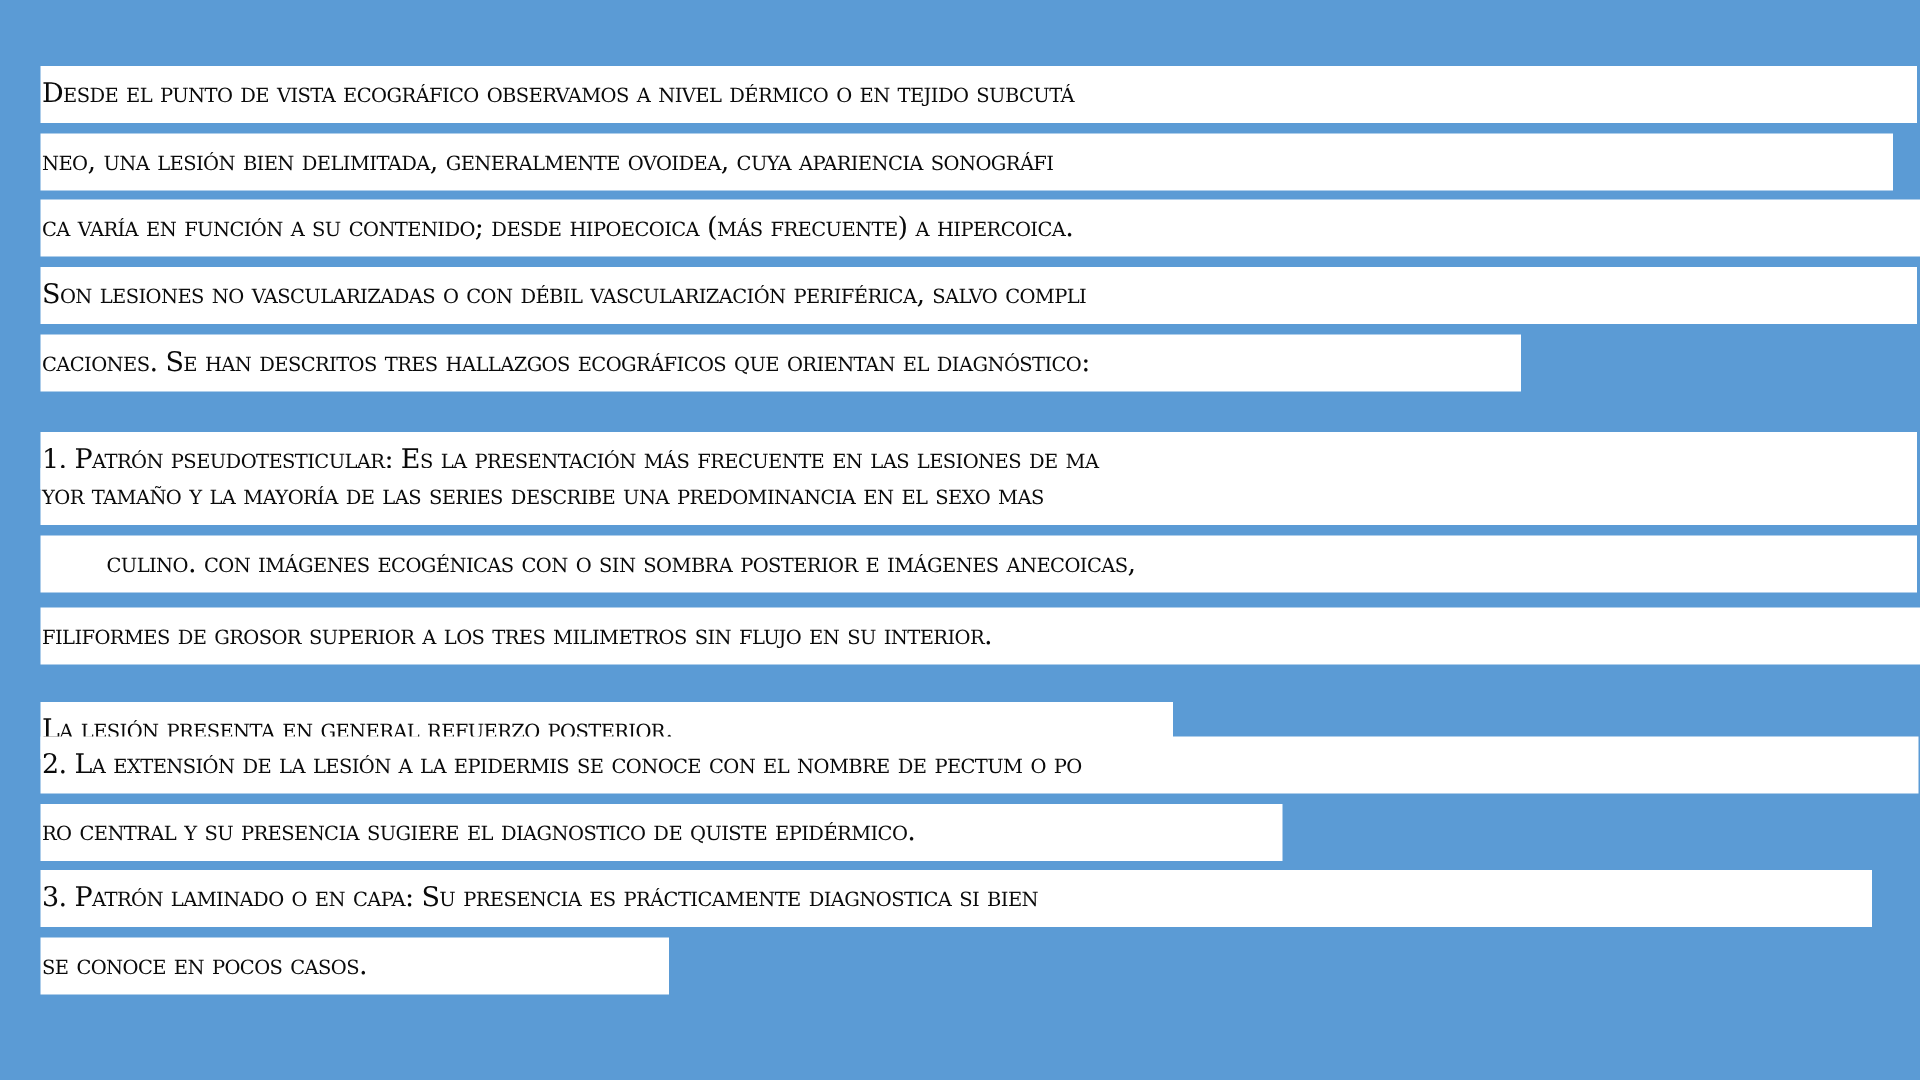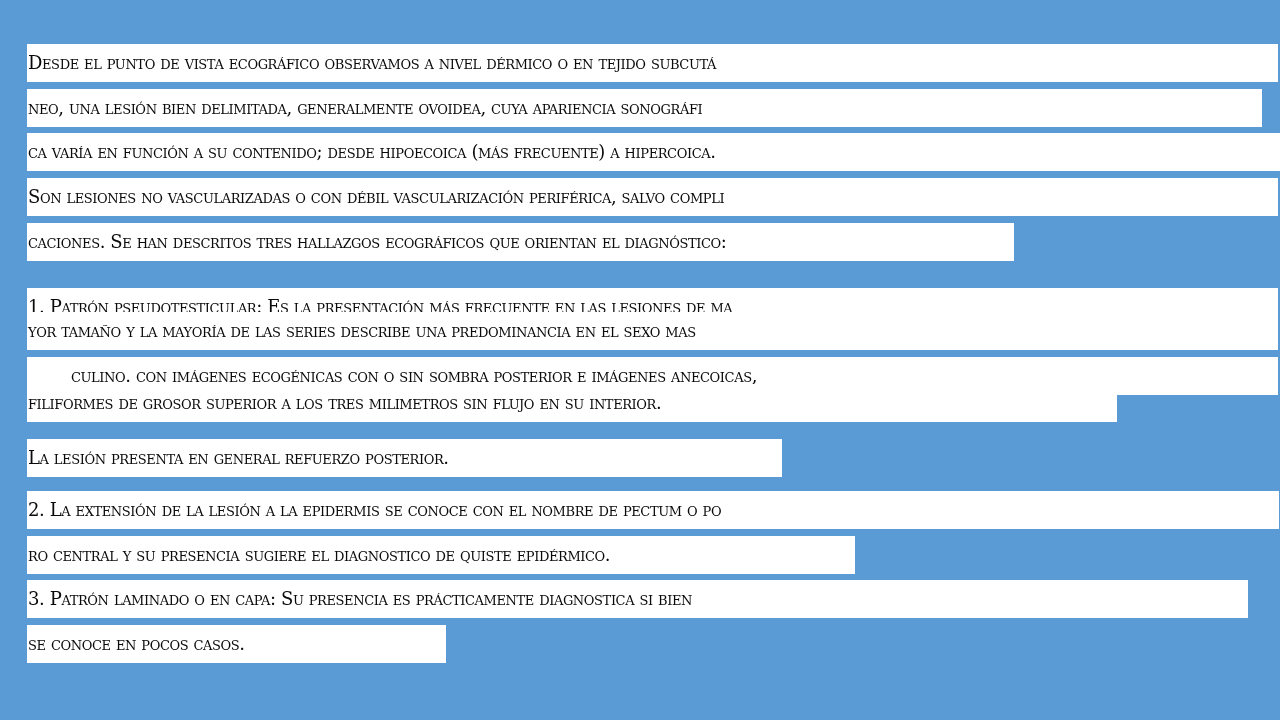--- a/index.html
+++ b/index.html
@@ -52,20 +52,20 @@
 <div class="slide">
   <div class="text-block">
     <span class="line" style="top:0px;width:1251px;">Desde el punto de vista ecográfico observamos a nivel dérmico o en tejido subcutá</span>
     <span class="line" style="top:44.7px;width:1235px;">neo, una lesión bien delimitada, generalmente ovoidea, cuya apariencia sonográfi</span>
     <span class="line" style="top:89.4px;width:1253px;">ca varía en función a su contenido; desde hipoecoica (más frecuente) a hipercoica.</span>
     <span class="line" style="top:134.1px;width:1251px;">Son lesiones no vascularizadas o con débil vascularización periférica, salvo compli</span>
     <span class="line" style="top:178.8px;width:987px;">caciones. Se han descritos tres hallazgos ecográficos que orientan el diagnóstico:</span>
     <span class="line" style="top:223.5px;width:1251px;margin-top:20px;">1. Patrón pseudotesticular: Es la presentación más frecuente en las lesiones de ma</span>
     <span class="line" style="top:268.2px;width:1251px;">yor tamaño y la mayoría de las series describe una predominancia en el sexo mas</span>
     <span class="line" style="top:312.9px;width:1251px;padding-left:44px;">culino. con imágenes ecogénicas con o sin sombra posterior e imágenes anecoicas,</span>
-    <span class="line" style="top:340px;width:1090px;">filiformes de grosor superior a los tres milimetros sin flujo en su interior.</span>
-    <span class="line" style="top:395px;width:755px;">La lesión presenta en general refuerzo posterior.</span>
+    <span class="line" style="top:361px;width:1253px;">filiformes de grosor superior a los tres milimetros sin flujo en su interior.</span>
+    <span class="line" style="top:424px;width:755px;">La lesión presenta en general refuerzo posterior.</span>
     <span class="line" style="top:447px;width:1252px;">2. La extensión de la lesión a la epidermis se conoce con el nombre de pectum o po</span>
     <span class="line" style="top:491.7px;width:828px;">ro central y su presencia sugiere el diagnostico de quiste epidérmico.</span>
     <span class="line" style="top:536.4px;width:1221px;">3. Patrón laminado o en capa: Su presencia es prácticamente diagnostica si bien</span>
     <span class="line" style="top:581.1px;width:419px;">se conoce en pocos casos.</span>
   </div>
 </div>
 
 </body></html>

